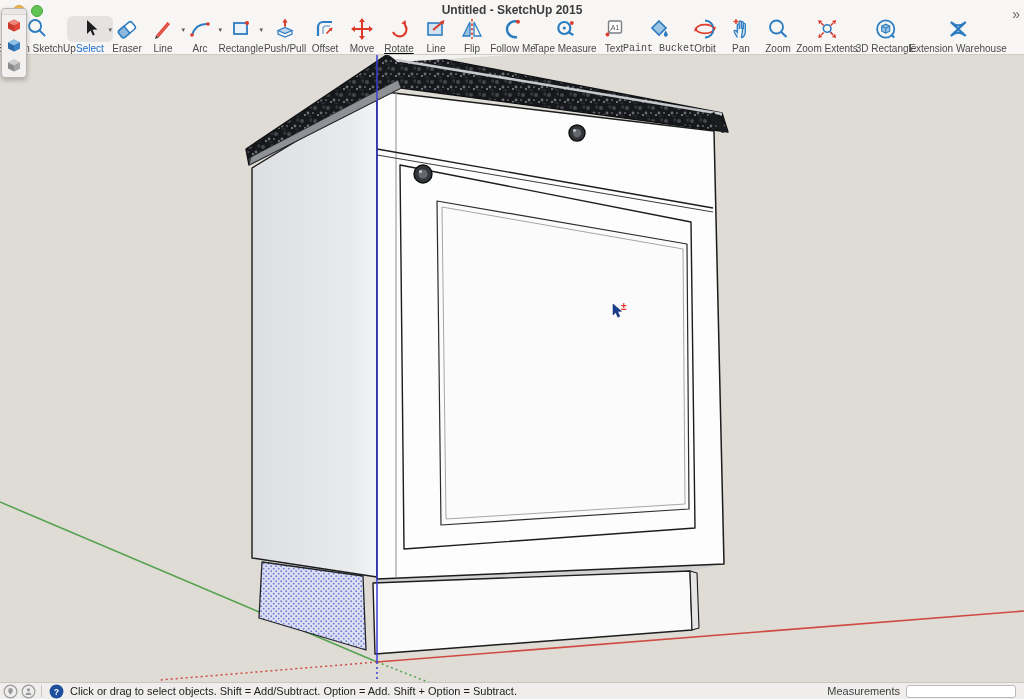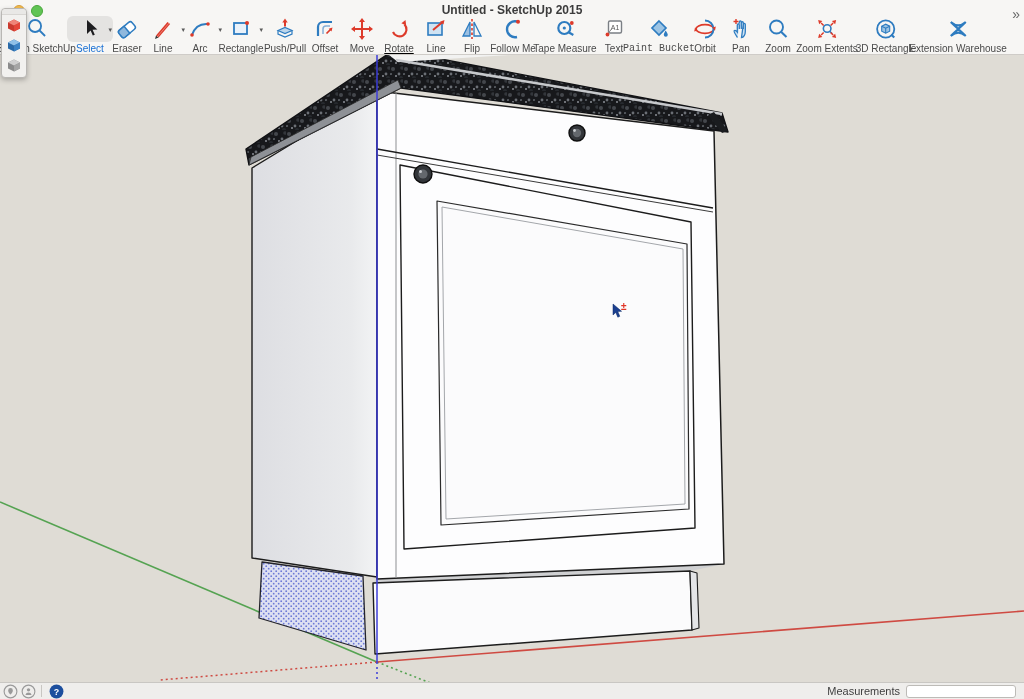--- a/index.html
+++ b/index.html
@@ -430,19 +430,20 @@
           <path d="M4.7 11.6a3.4 3.4 0 016.6 0z" fill="#9a9a9a"></path>
         </svg>
     </div>
     <div id="sb-sep"></div>
     <div class="sicon">
       <svg viewBox="0 0 16 16">
           <circle cx="8" cy="8" r="7.4" fill="#1d4f9e"></circle>
           <text x="8" y="11.4" text-anchor="middle" font-size="9.5" font-weight="bold" fill="#fff" font-family="Liberation Sans, sans-serif">?</text>
         </svg>
     </div>
+    <span id="sb-hint">Click or drag to select objects. Shift = Add/Subtract. Option = Add. Shift + Option = Subtract.</span>
     <div id="sb-right">
       <span id="sb-meas-label">Measurements</span>
       <input id="sb-meas-input" value="" style="">
     </div>
   </div>
 
 </div>
 
 </body></html>

